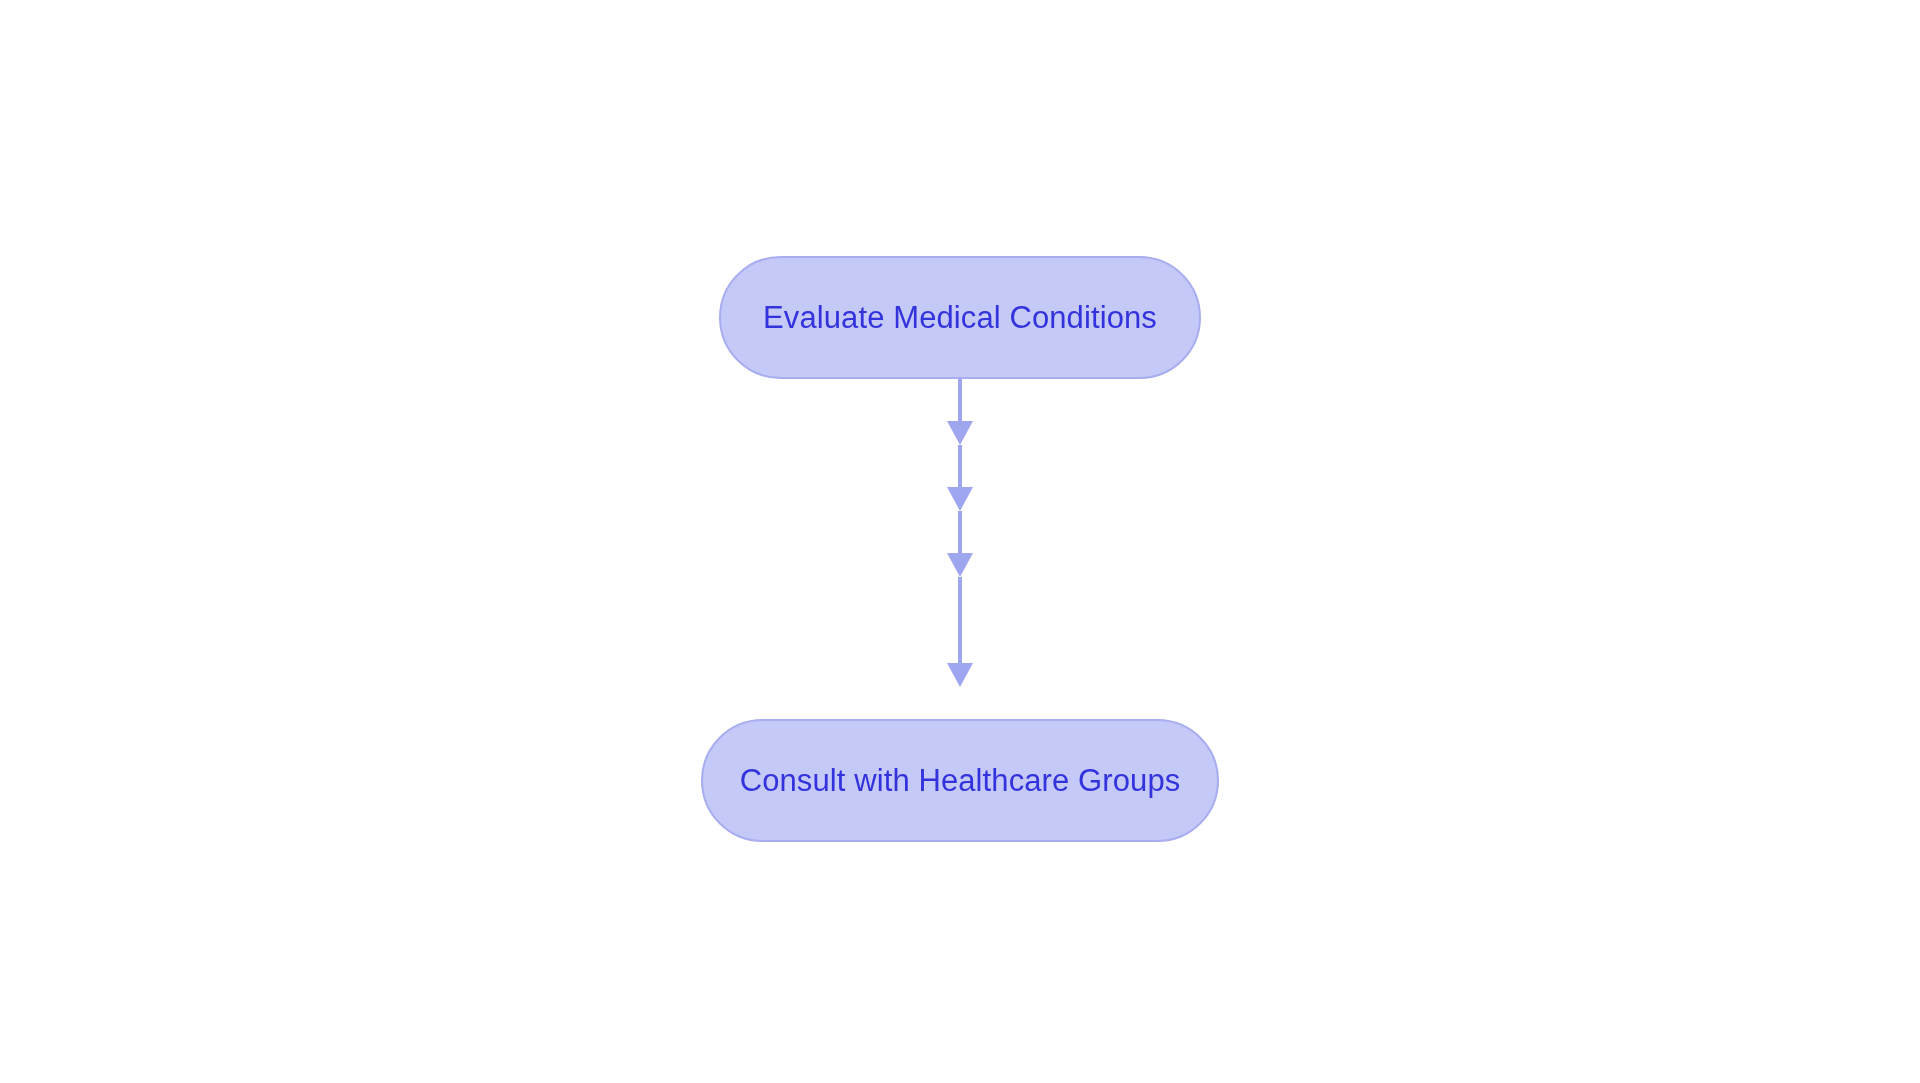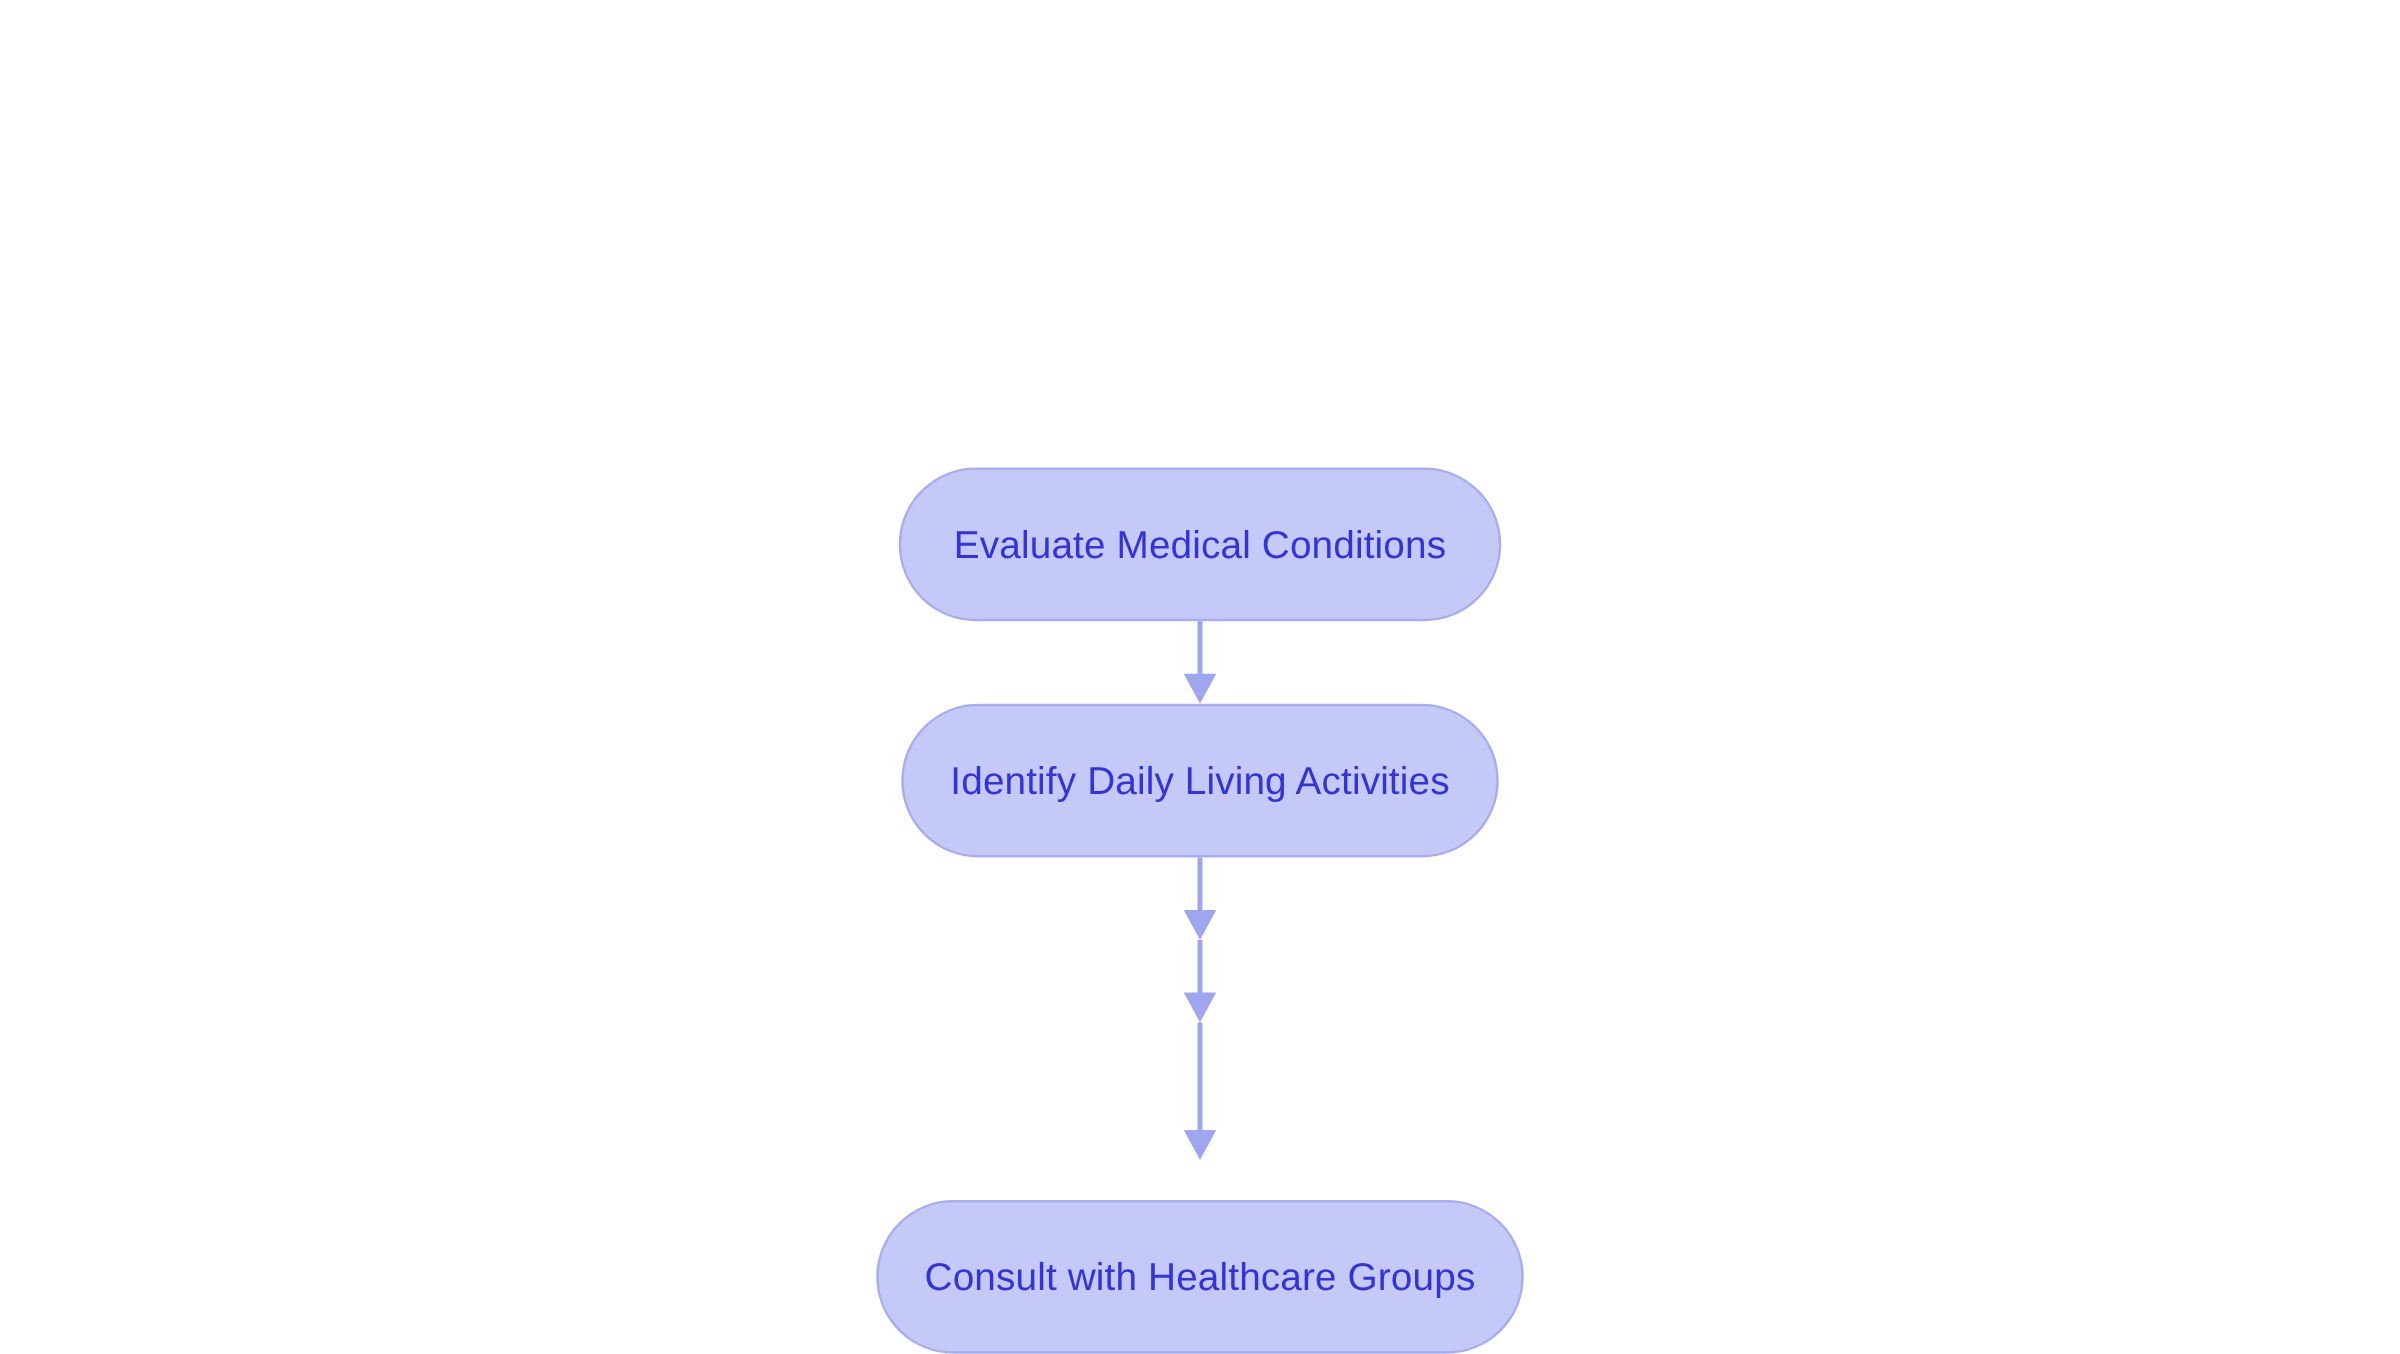--- a/index.html
+++ b/index.html
@@ -23,21 +23,21 @@
 
   .flow-column {
     position: absolute;
     left: 0;
     top: 0;
     width: 1920px;
     height: 1083px;
     display: flex;
     flex-direction: column;
     align-items: center;
-    justify-content: flex-end;
+    justify-content: center;
     padding-top: 14px;
     box-sizing: border-box;
   }
 
   .node {
     position: relative;
     box-sizing: border-box;
     height: 123px;
     border-radius: 62px;
     background: #c5c9f7;
@@ -107,23 +107,20 @@
 
     <div class="node n0">
       <span class="node-label">Evaluate Medical Conditions</span>
     </div>
 
     <div class="connector c0">
       <span class="shaft"></span>
       <span class="arrowhead"></span>
     </div>
 
-    <div class="node n1">
-      <span class="node-label">Identify Daily Living Activities</span>
-    </div>
 
     <div class="connector c1">
       <span class="shaft"></span>
       <span class="arrowhead"></span>
     </div>
 
 
     <div class="connector c2">
       <span class="shaft"></span>
       <span class="arrowhead"></span>

